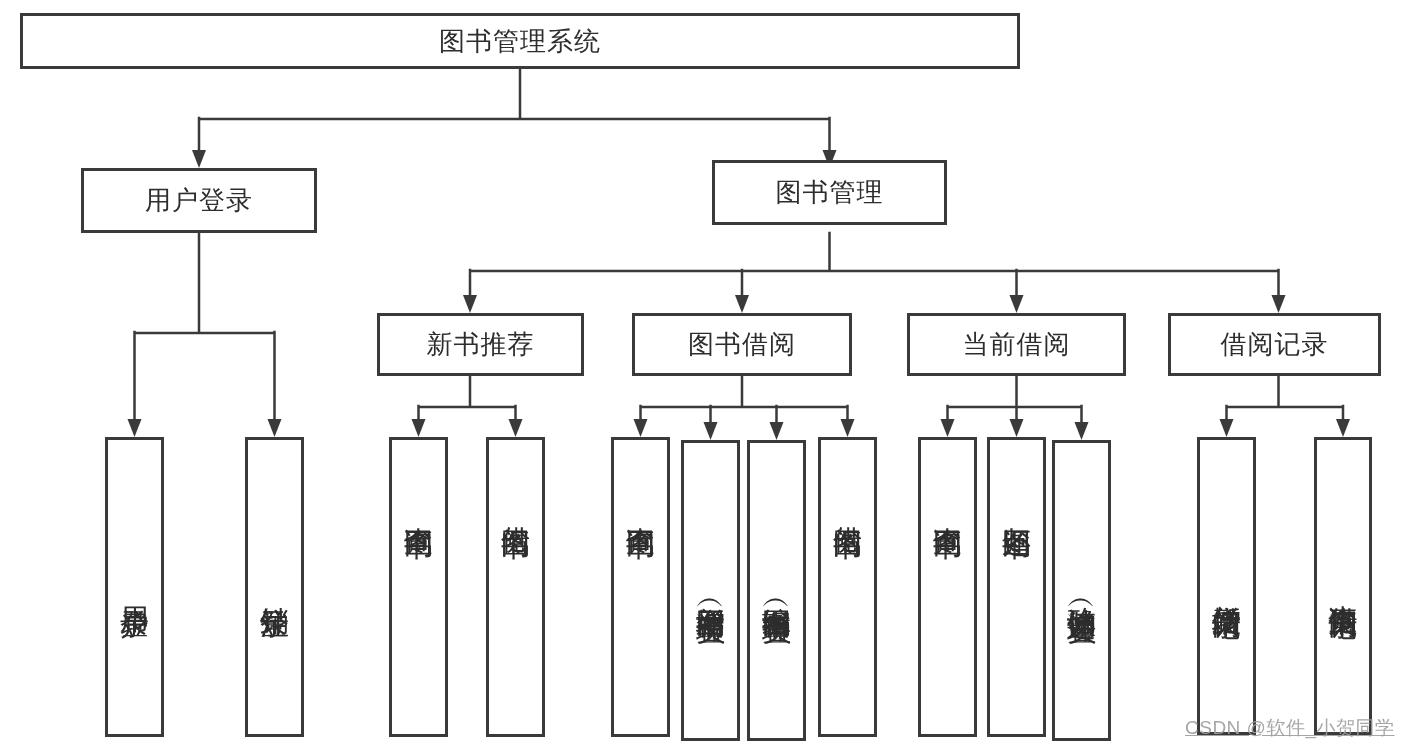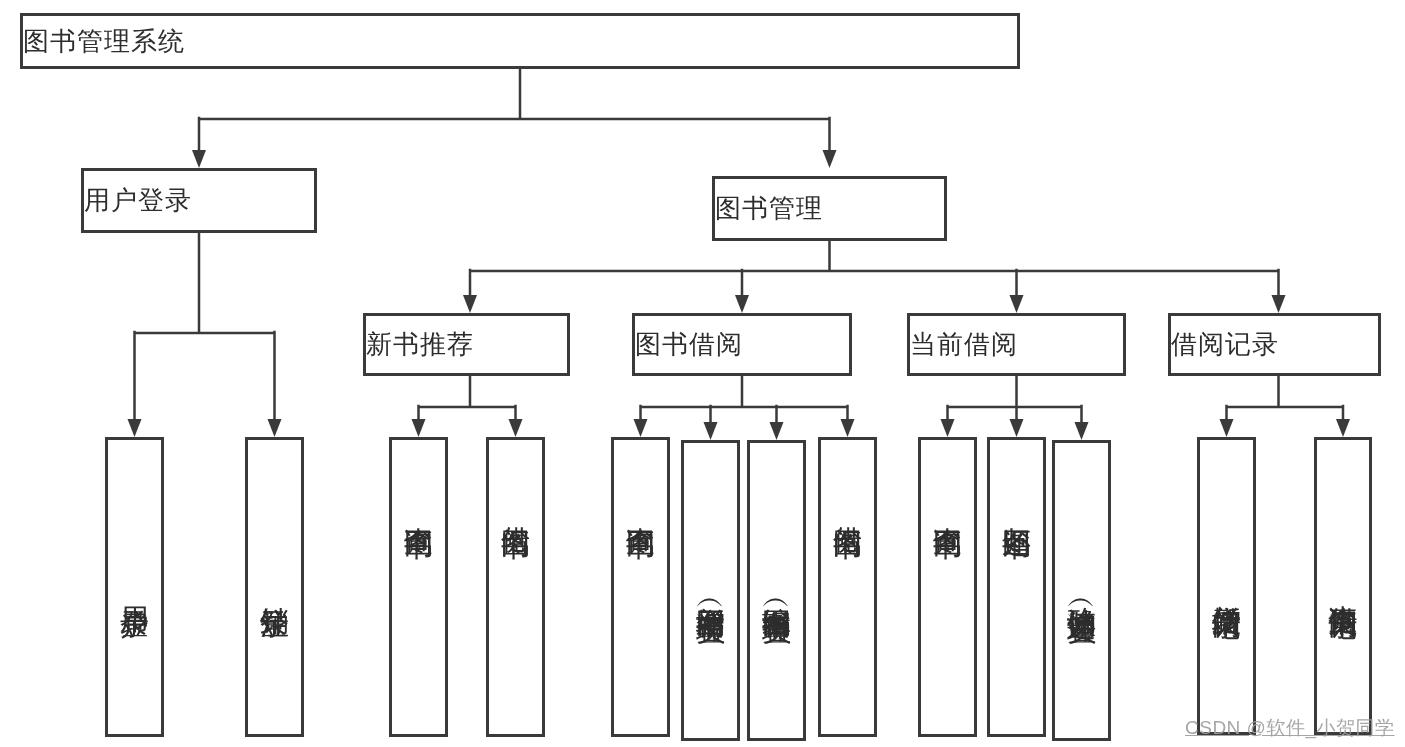--- a/index.html
+++ b/index.html
@@ -10,21 +10,21 @@
     overflow:hidden;
     font-family:"Liberation Sans",sans-serif;
     color:#2d2d2d;
   }
   #wires{position:absolute;left:0;top:0;z-index:1;}
   .hbox{
     position:absolute;z-index:2;
     box-sizing:border-box;
     background:#ffffff;
     border:3px solid #3a3a3a;
-    display:flex;align-items:center;
+    display:flex;align-items:center;justify-content:center;
     font-size:26px;letter-spacing:1px;color:#2d2d2d;
   }
   .vbox{
     position:absolute;z-index:2;
     box-sizing:border-box;
     width:59px;height:300px;top:437px;
     background:#ffffff;
     border:3px solid #3a3a3a;
     display:flex;align-items:center;justify-content:center;
   }
@@ -91,25 +91,25 @@
     </g>
   </svg>
 
   <div class="hbox" style="left:20px;top:13px;width:1000px;height:56px">
     <span>图书管理系统</span>
   </div>
 
   <div class="hbox" style="left:81px;top:168px;width:236px;height:65px">
     <span>用户登录</span>
   </div>
-  <div class="hbox" style="left:712px;top:176px;width:235px;height:65px">
+  <div class="hbox" style="left:712px;top:160px;width:235px;height:65px">
     <span>图书管理</span>
   </div>
 
-  <div class="hbox" style="left:363px;top:313px;width:207px;height:63px">
+  <div class="hbox" style="left:377px;top:313px;width:207px;height:63px">
     <span>新书推荐</span>
   </div>
   <div class="hbox" style="left:632px;top:313px;width:220px;height:63px">
     <span>图书借阅</span>
   </div>
   <div class="hbox" style="left:907px;top:313px;width:219px;height:63px">
     <span>当前借阅</span>
   </div>
   <div class="hbox" style="left:1168px;top:313px;width:213px;height:63px">
     <span>借阅记录</span>

